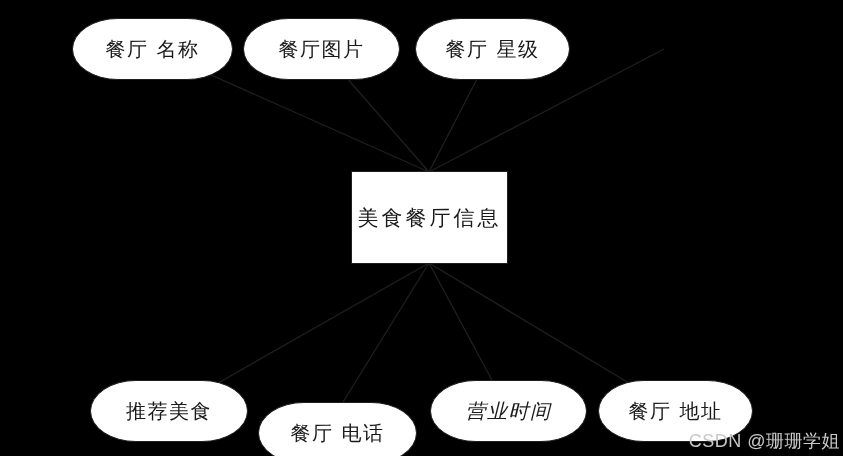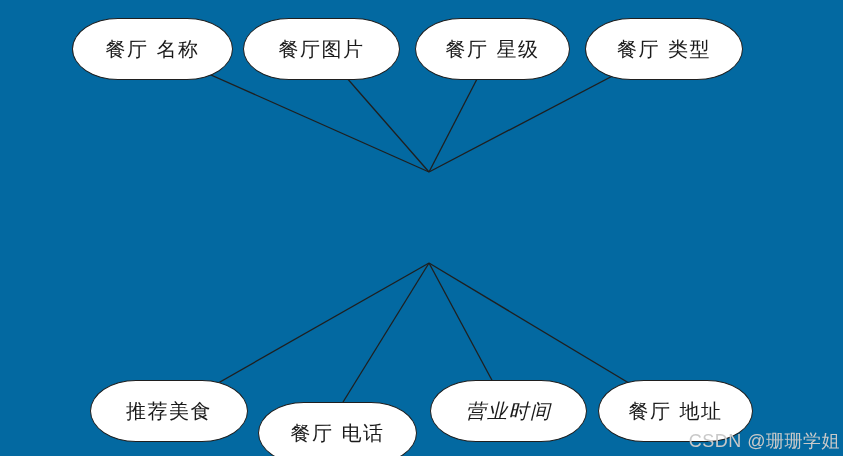--- a/index.html
+++ b/index.html
@@ -4,21 +4,21 @@
 <style>
   html, body {
     margin: 0;
     padding: 0;
     background: #ffffff;
   }
   .canvas {
     position: relative;
     width: 843px;
     height: 456px;
-    background: #0369a1;
+    background: #000000;
     overflow: hidden;
     font-family: "DejaVu Serif", "Liberation Serif", serif;
   }
   .lines-layer {
     position: absolute;
     left: 0;
     top: 0;
     width: 843px;
     height: 456px;
     z-index: 0;
@@ -93,24 +93,24 @@
 
   <div class="node attr e1">
     <span>餐厅 名称</span>
   </div>
   <div class="node attr e2">
     <span>餐厅图片</span>
   </div>
   <div class="node attr e3">
     <span>餐厅 星级</span>
   </div>
-  <div class="node attr e4">
-    <span>餐厅 类型</span>
+
+  <div class="node entity">
+    <span>美食餐厅信息</span>
   </div>
-
 
   <div class="node attr e5">
     <span>推荐美食</span>
   </div>
   <div class="node attr e6">
     <span>餐厅 电话</span>
   </div>
   <div class="node attr e7">
     <span>营业时间</span>
   </div>

